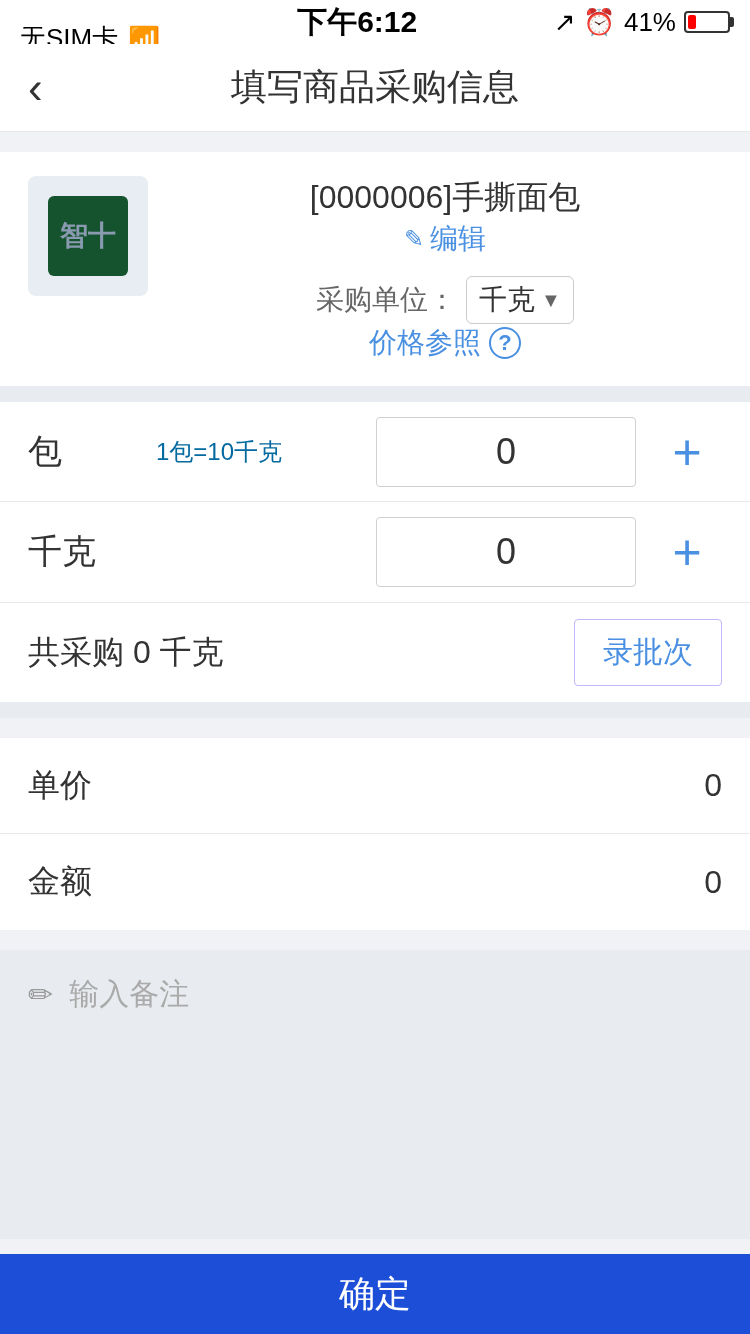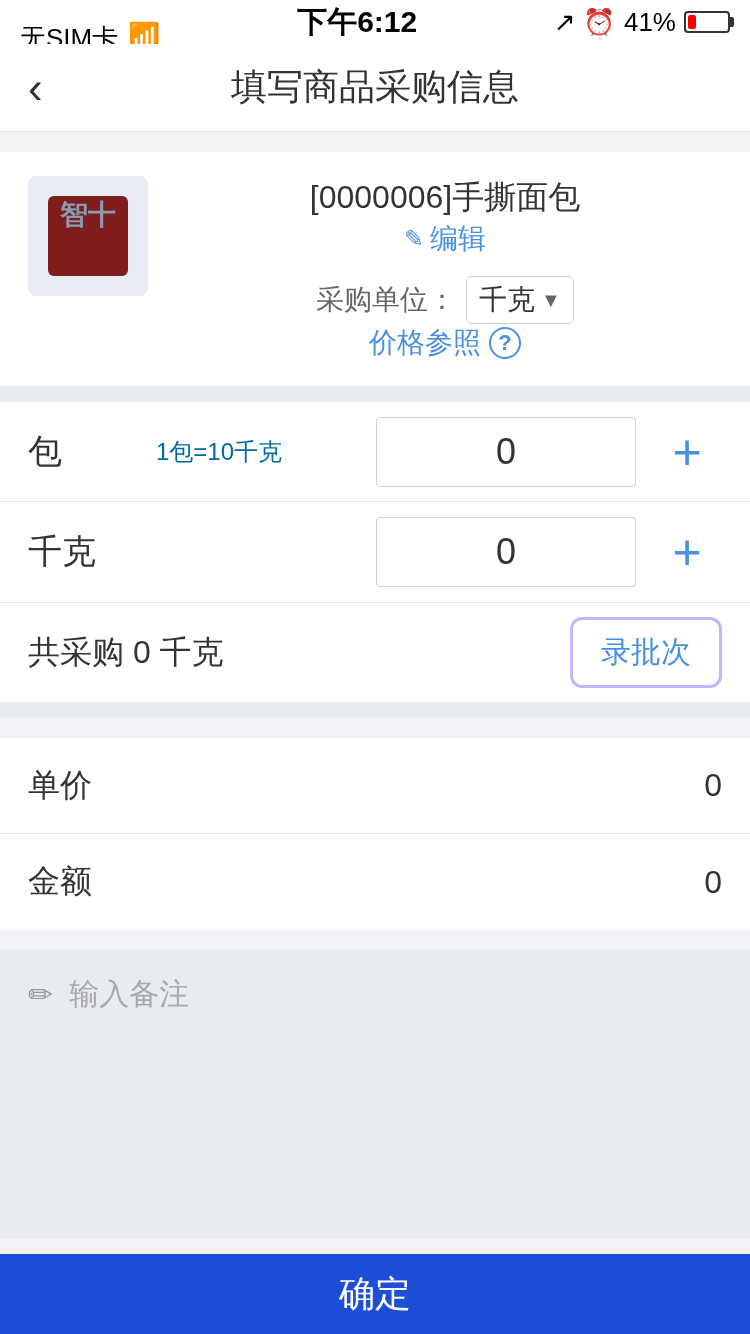--- a/index.html
+++ b/index.html
@@ -18,21 +18,21 @@
       width: 100%;
       height: 44px;
       background: #fff;
       display: flex;
       align-items: center;
       justify-content: space-between;
       padding: 0 20px;
       font-size: 28px;
       color: #000;
     }
-    .status-left { display: flex; align-items: flex-start; gap: 10px; margin-top: 32px; }
+    .status-left { display: flex; align-items: flex-end; gap: 10px; margin-top: 32px; }
     .status-center { font-weight: 600; font-size: 30px; }
     .status-right { display: flex; align-items: center; gap: 8px; font-size: 26px; }
     .battery {
       display: inline-flex; align-items: center; gap: 2px;
     }
     .battery-body {
       width: 46px; height: 22px; border: 2px solid #333; border-radius: 4px;
       position: relative; display: flex; align-items: center; padding: 2px;
     }
     .battery-body::after {
@@ -83,23 +83,24 @@
       background: #e8edf3;
       border-radius: 8px;
       display: flex;
       align-items: center;
       justify-content: center;
       flex-shrink: 0;
     }
     .product-image-inner {
       width: 80px;
       height: 80px;
-      background: #7f1d1d;
+      background: #14532d;
       border-radius: 6px;
       display: flex;
+      align-items: center;
       justify-content: center;
       font-size: 28px;
       color: #8a9ab0;
       font-weight: bold;
     }
     .product-info {
       flex: 1;
     }
     .product-name-row {
       display: flex;
@@ -232,26 +233,26 @@
       display: flex;
       align-items: center;
       justify-content: space-between;
       border-top: 1px solid #e8e8e8;
     }
     .summary-text {
       font-size: 32px;
       color: #333;
     }
     .batch-btn {
-      border: 3px solid #c4b5fd;
+      border: 1px solid #c4b5fd;
       color: #4a90e2;
       background: #fff;
       font-size: 30px;
       padding: 12px 28px;
-      border-radius: 12px;
+      border-radius: 4px;
       cursor: pointer;
     }
 
     
     .info-section {
       background: #fff;
       margin-top: 20px;
     }
     .info-row {
       display: flex;

